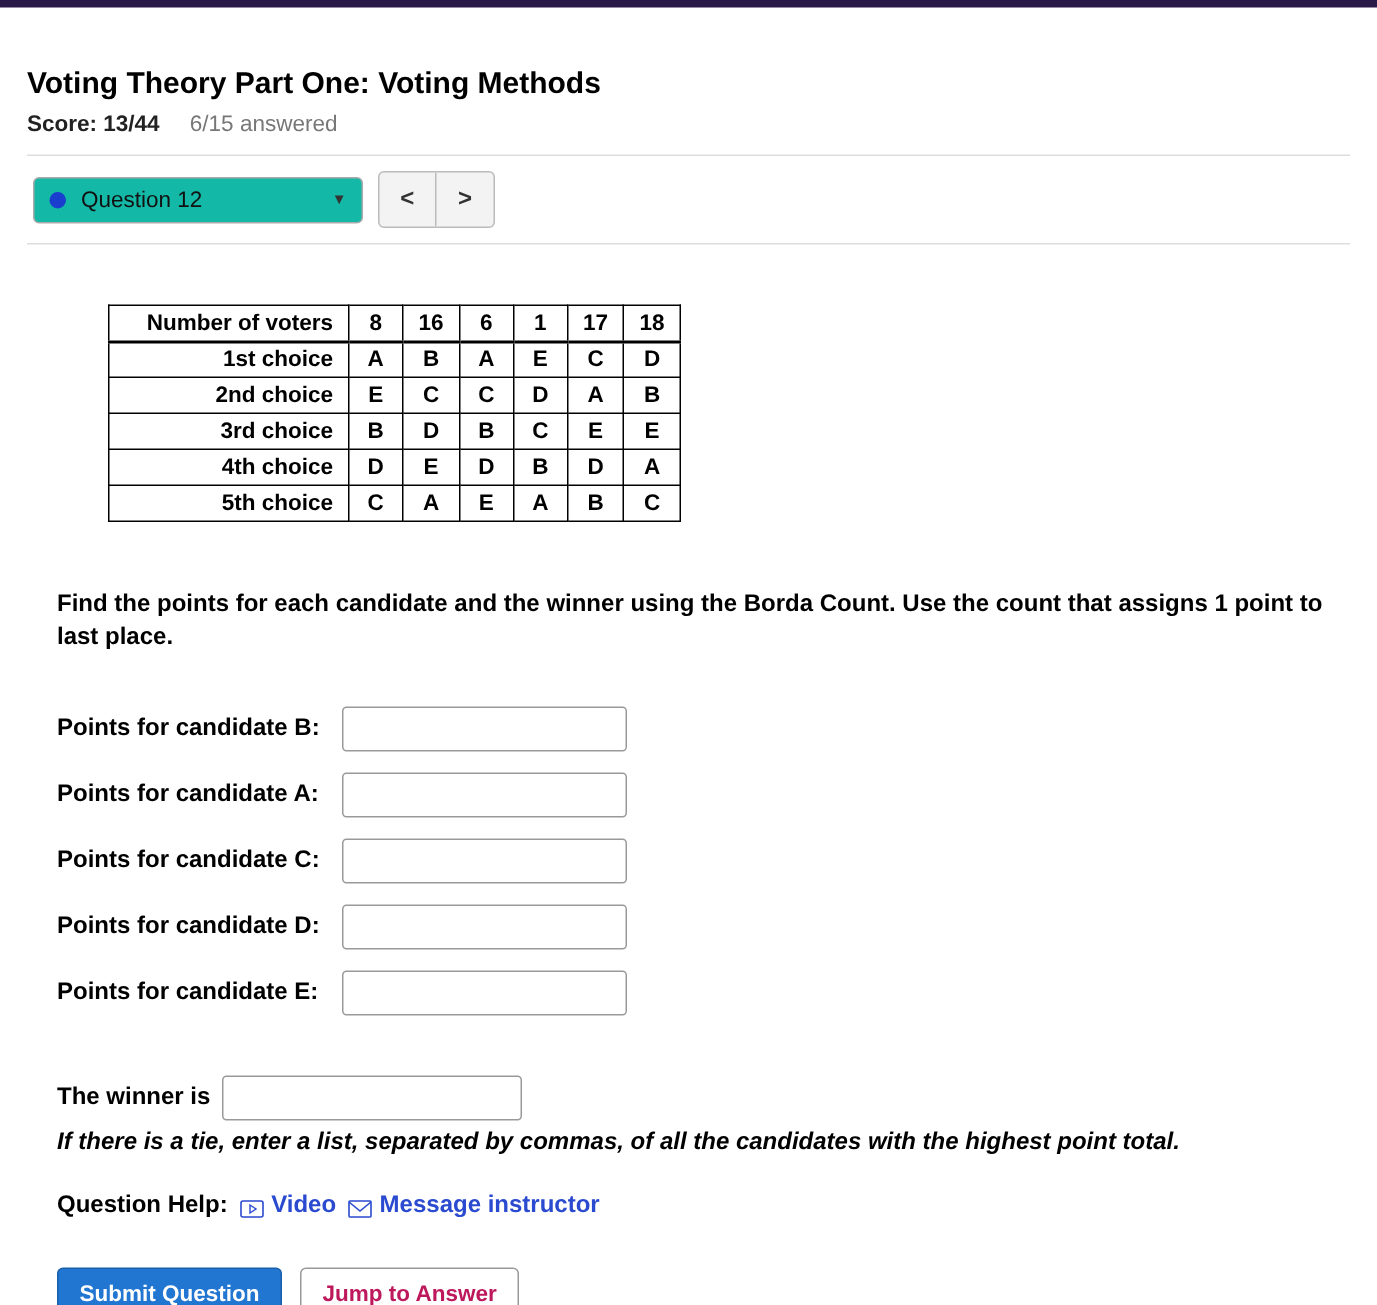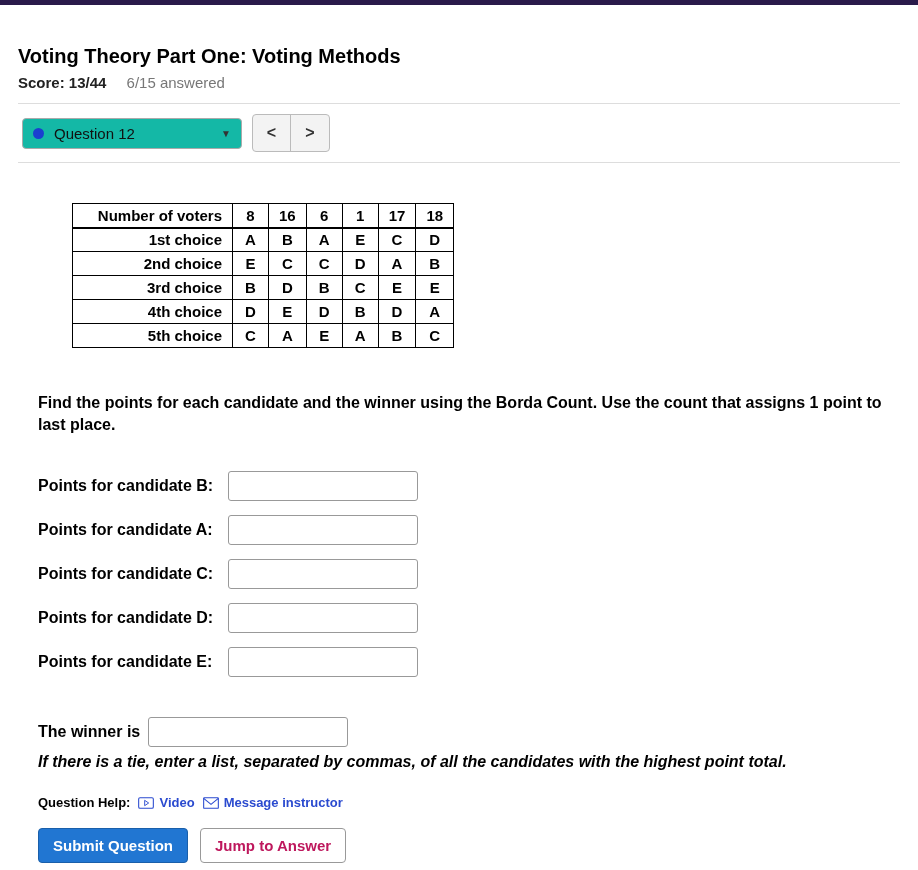--- a/index.html
+++ b/index.html
@@ -161,23 +161,23 @@
       padding: 3px 6px;
       font-size: 15px;
     }
     .tie-note {
       font-size: 16px;
       font-weight: 700;
       font-style: italic;
       margin-bottom: 24px;
     }
     .help-row {
-      font-size: 13px;
-      font-weight: 700;
-      margin-bottom: 18px;
+      font-size: 16px;
+      font-weight: 700;
+      margin-bottom: 32px;
       display: flex;
       align-items: center;
       gap: 8px;
     }
     .help-row .hlabel { color:#000; }
     .help-link {
       color: #2a4acf;
       font-weight: 600;
       display: inline-flex;
       align-items: flex-end;

